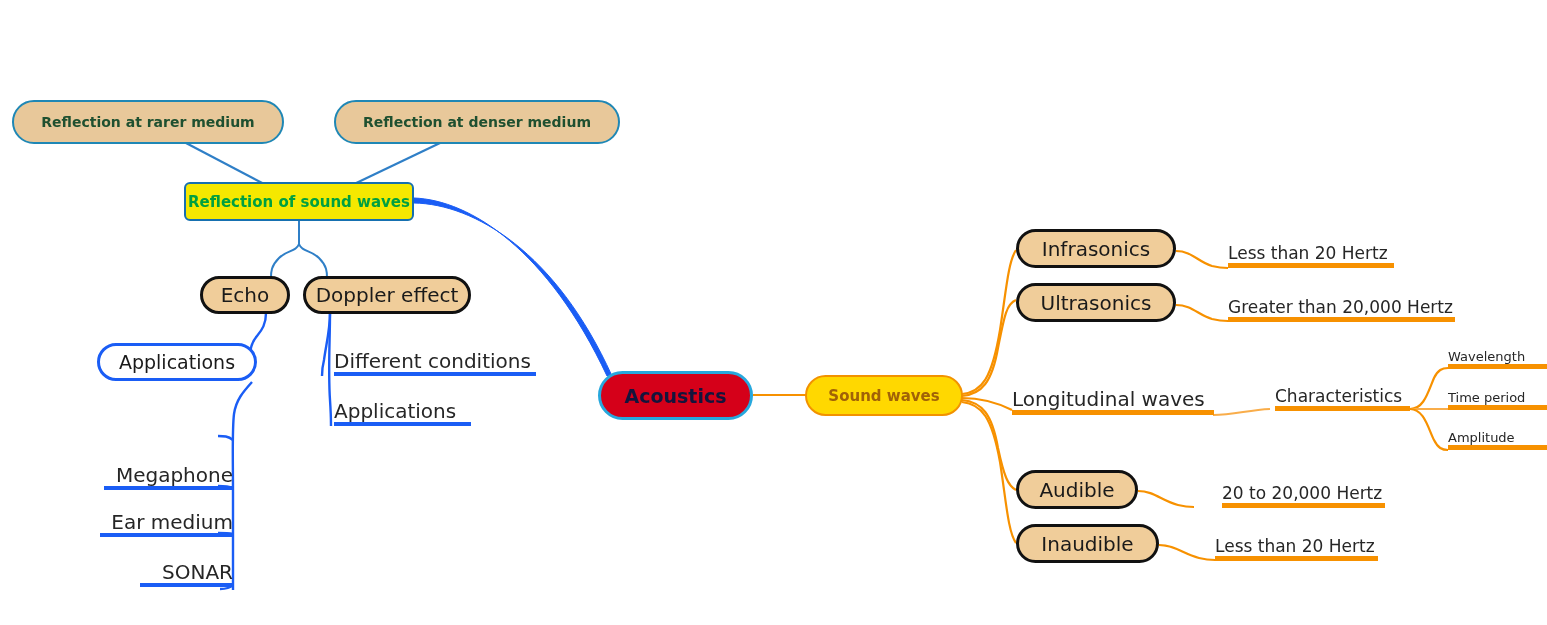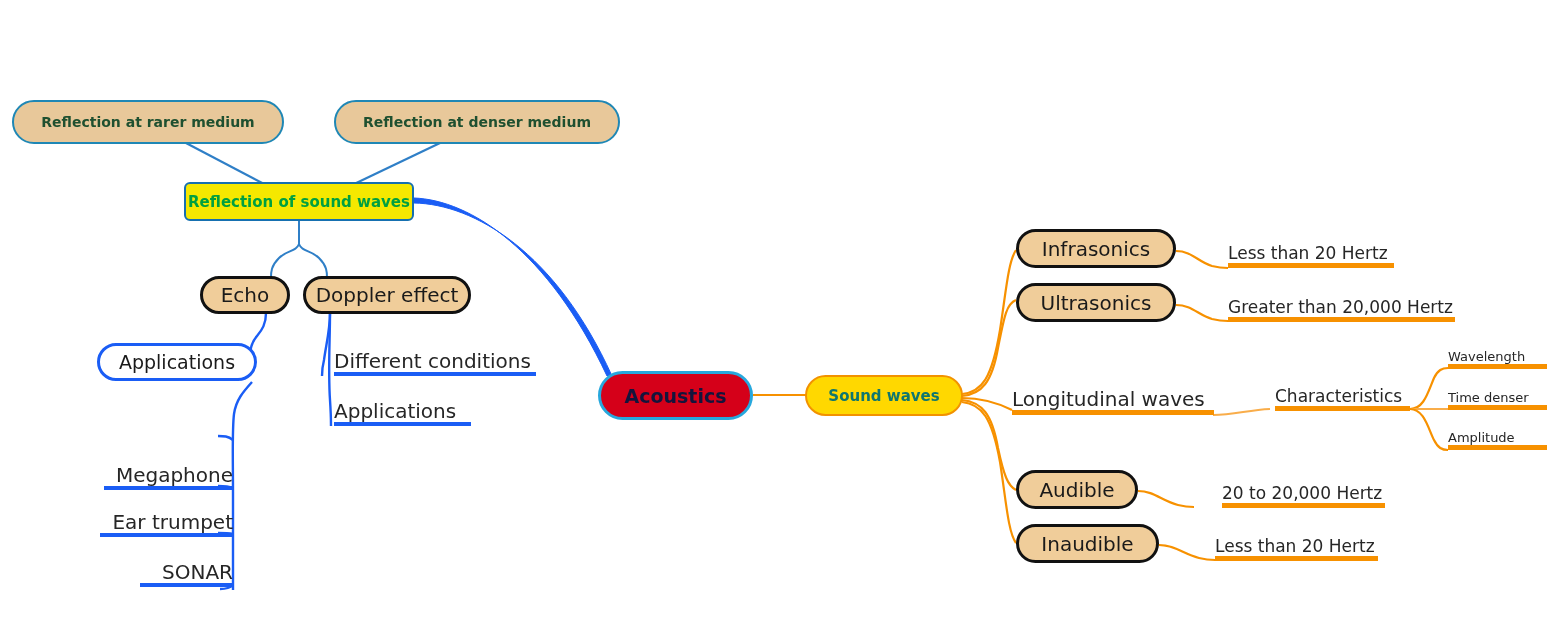--- a/index.html
+++ b/index.html
@@ -43,21 +43,21 @@
     font-weight: bold;
     font-size: 19px;
     font-family: "DejaVu Sans", sans-serif;
   }
 
   
   .gold-node {
     background: #ffd800;
     border: 2px solid #f29200;
     border-radius: 24px;
-    color: #0f766e;
+    color: #a16207;
     font-weight: bold;
     font-size: 15px;
     font-family: "DejaVu Sans", sans-serif;
   }
 
   
   .yellow-node {
     background: #f5e800;
     border: 2px solid #1670b0;
     border-radius: 6px;
@@ -195,21 +195,21 @@
   <div class="node white-blue-node" style="left:97px; top:343px; width:160px; height:38px;">
     <span>Applications</span>
   </div>
 
 
   <div class="leaf leaf-blue sz-lg align-right" style="left:104px; top:457px; width:129px; height:33px;">
     <span>Megaphone</span>
   </div>
 
   <div class="leaf leaf-blue sz-lg align-right" style="left:100px; top:504px; width:133px; height:33px;">
-    <span>Ear trumpet</span>
+    <span>Ear medium</span>
   </div>
 
   <div class="leaf leaf-blue sz-lg align-right" style="left:140px; top:554px; width:93px; height:33px;">
     <span>SONAR</span>
   </div>
 
   <div class="leaf leaf-blue sz-lg" style="left:334px; top:343px; width:202px; height:33px;">
     <span>Different conditions</span>
   </div>
 
@@ -263,20 +263,20 @@
 
   <div class="leaf leaf-orange sz-md" style="left:1275px; top:380px; width:135px; height:31px;">
     <span>Characteristics</span>
   </div>
 
   <div class="leaf leaf-orange sz-sm" style="left:1448px; top:344px; width:105px; height:25px;">
     <span>Wavelength</span>
   </div>
 
   <div class="leaf leaf-orange sz-sm" style="left:1448px; top:385px; width:105px; height:25px;">
-    <span>Time denser</span>
+    <span>Time period</span>
   </div>
 
   <div class="leaf leaf-orange sz-sm" style="left:1448px; top:425px; width:105px; height:25px;">
     <span>Amplitude</span>
   </div>
 
 </div>
 
 </body></html>

